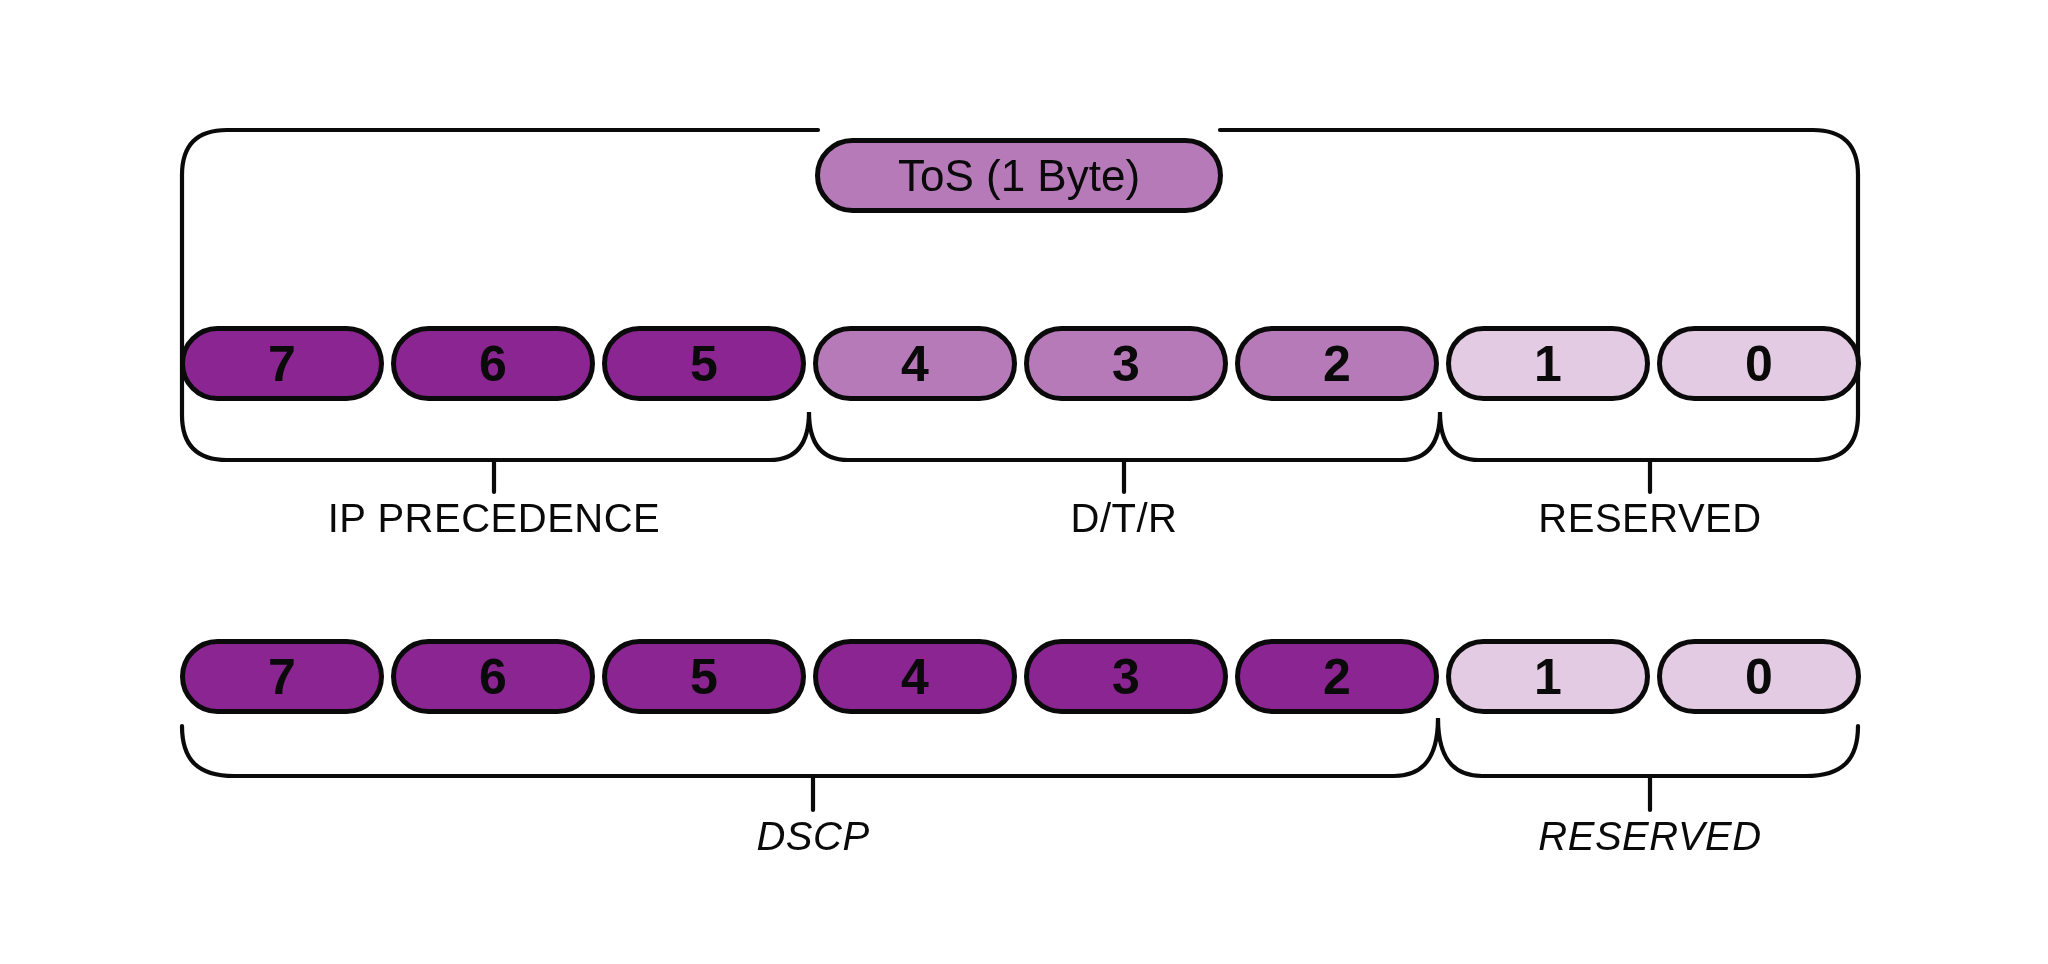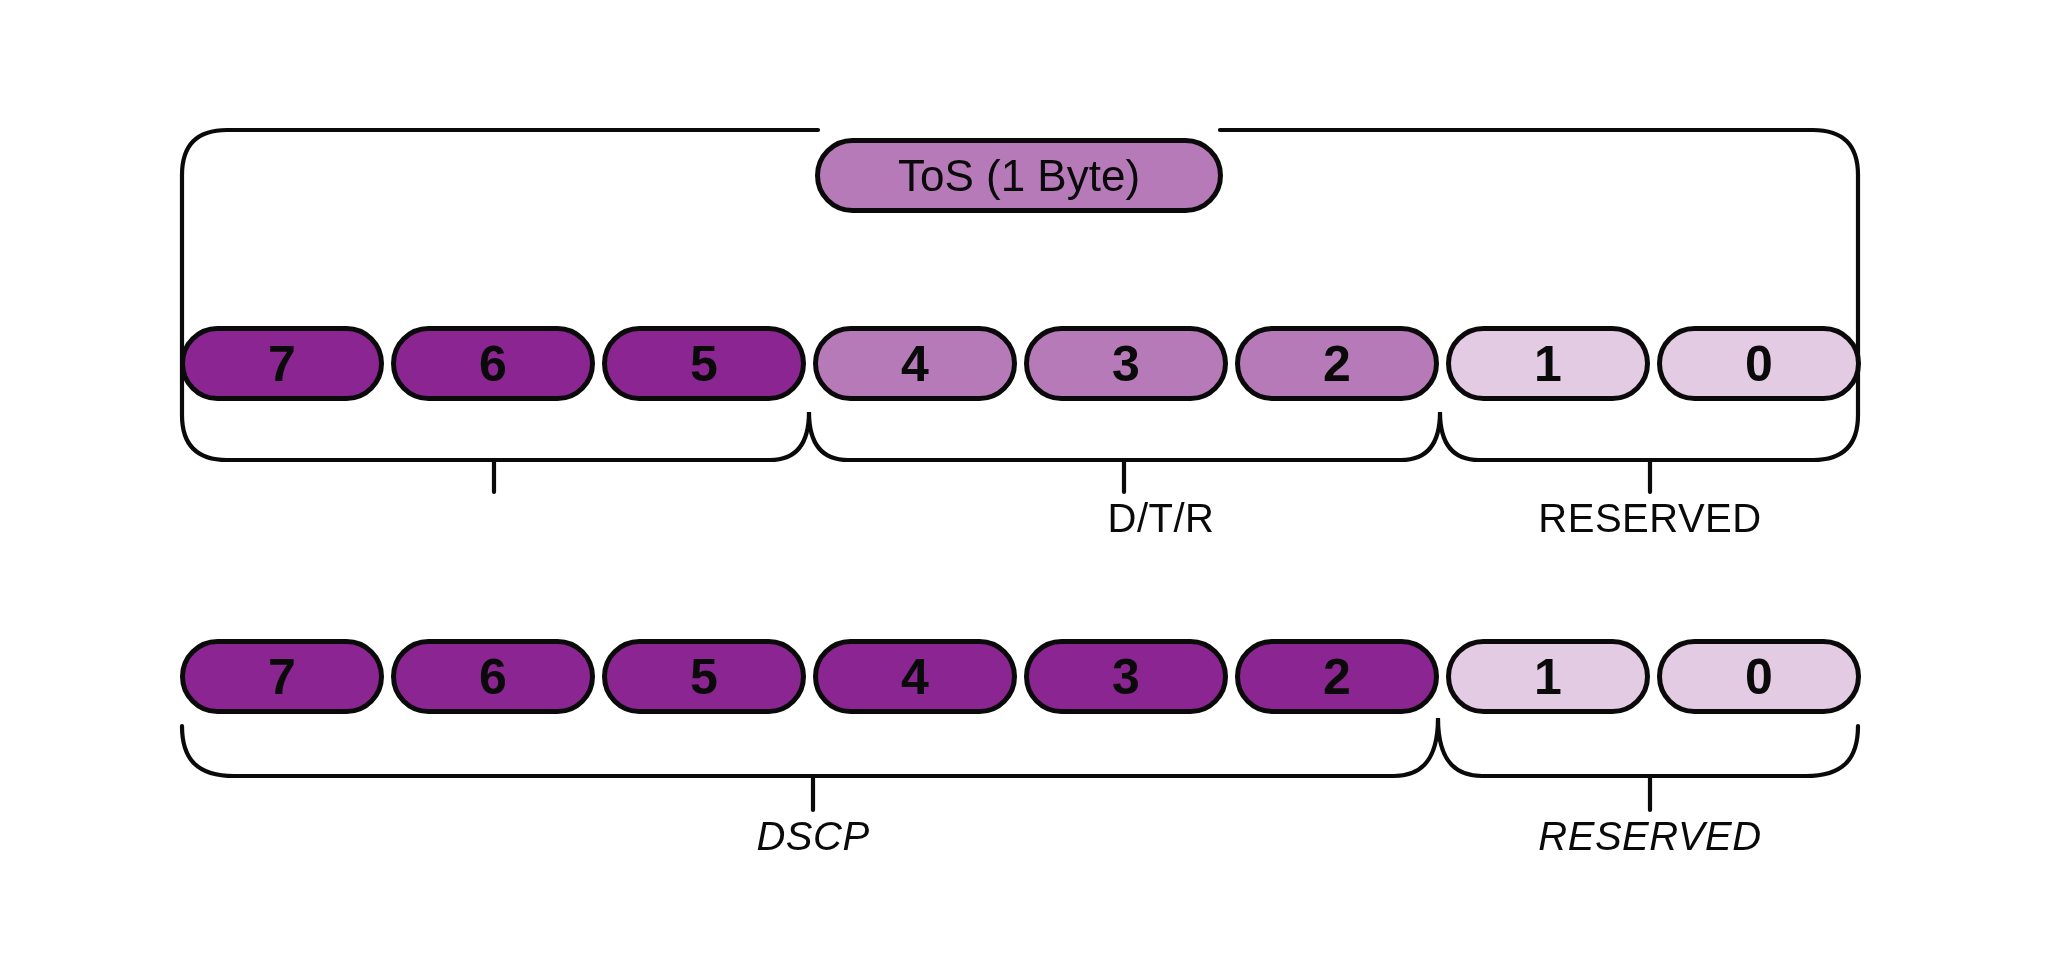--- a/index.html
+++ b/index.html
@@ -64,21 +64,21 @@
     position: absolute;
     transform: translateX(-50%);
     white-space: nowrap;
     font-size: 40px;
     color: #0a0a0a;
     letter-spacing: 0.5px;
   }
   .row1-label { top: 496px; }
   .row2-label { top: 814px; font-style: italic; }
   #lbl-ipprec   { left: 494px; }
-  #lbl-dtr      { left: 1161px; }
+  #lbl-dtr      { left: 1124px; }
   #lbl-res1     { left: 1650px; }
   #lbl-dscp     { left: 813px; }
   #lbl-res2     { left: 1650px; }
 </style>
 </head>
 <body>
 
 <div id="canvas">
 
   <svg id="lines" viewBox="0 0 2048 964" xmlns="http://www.w3.org/2000/svg" fill="none" stroke="#0a0a0a" stroke-width="4.2" stroke-linecap="round">
@@ -107,20 +107,21 @@
     <div class="bit" style="background-color: rgb(139, 37, 145);">7</div>
     <div class="bit" style="background-color: rgb(139, 37, 145);">6</div>
     <div class="bit" style="background-color: rgb(139, 37, 145);">5</div>
     <div class="bit" style="background-color: rgb(183, 122, 185);">4</div>
     <div class="bit" style="background-color: rgb(183, 122, 185);">3</div>
     <div class="bit" style="background-color: rgb(183, 122, 185);">2</div>
     <div class="bit" style="background-color: rgb(227, 203, 228);">1</div>
     <div class="bit" style="background-color: rgb(227, 203, 228);">0</div>
   </div>
 
+  <div id="lbl-ipprec" class="grp-label row1-label">IP PRECEDENCE</div>
   <div id="lbl-dtr" class="grp-label row1-label">D/T/R</div>
   <div id="lbl-res1" class="grp-label row1-label">RESERVED</div>
 
   <div id="row-dscp" class="bit-row">
     <div class="bit" style="background-color: rgb(139, 37, 145);">7</div>
     <div class="bit" style="background-color: rgb(139, 37, 145);">6</div>
     <div class="bit" style="background-color: rgb(139, 37, 145);">5</div>
     <div class="bit" style="background-color: rgb(139, 37, 145);">4</div>
     <div class="bit" style="background-color: rgb(139, 37, 145);">3</div>
     <div class="bit" style="background-color: rgb(139, 37, 145);">2</div>

